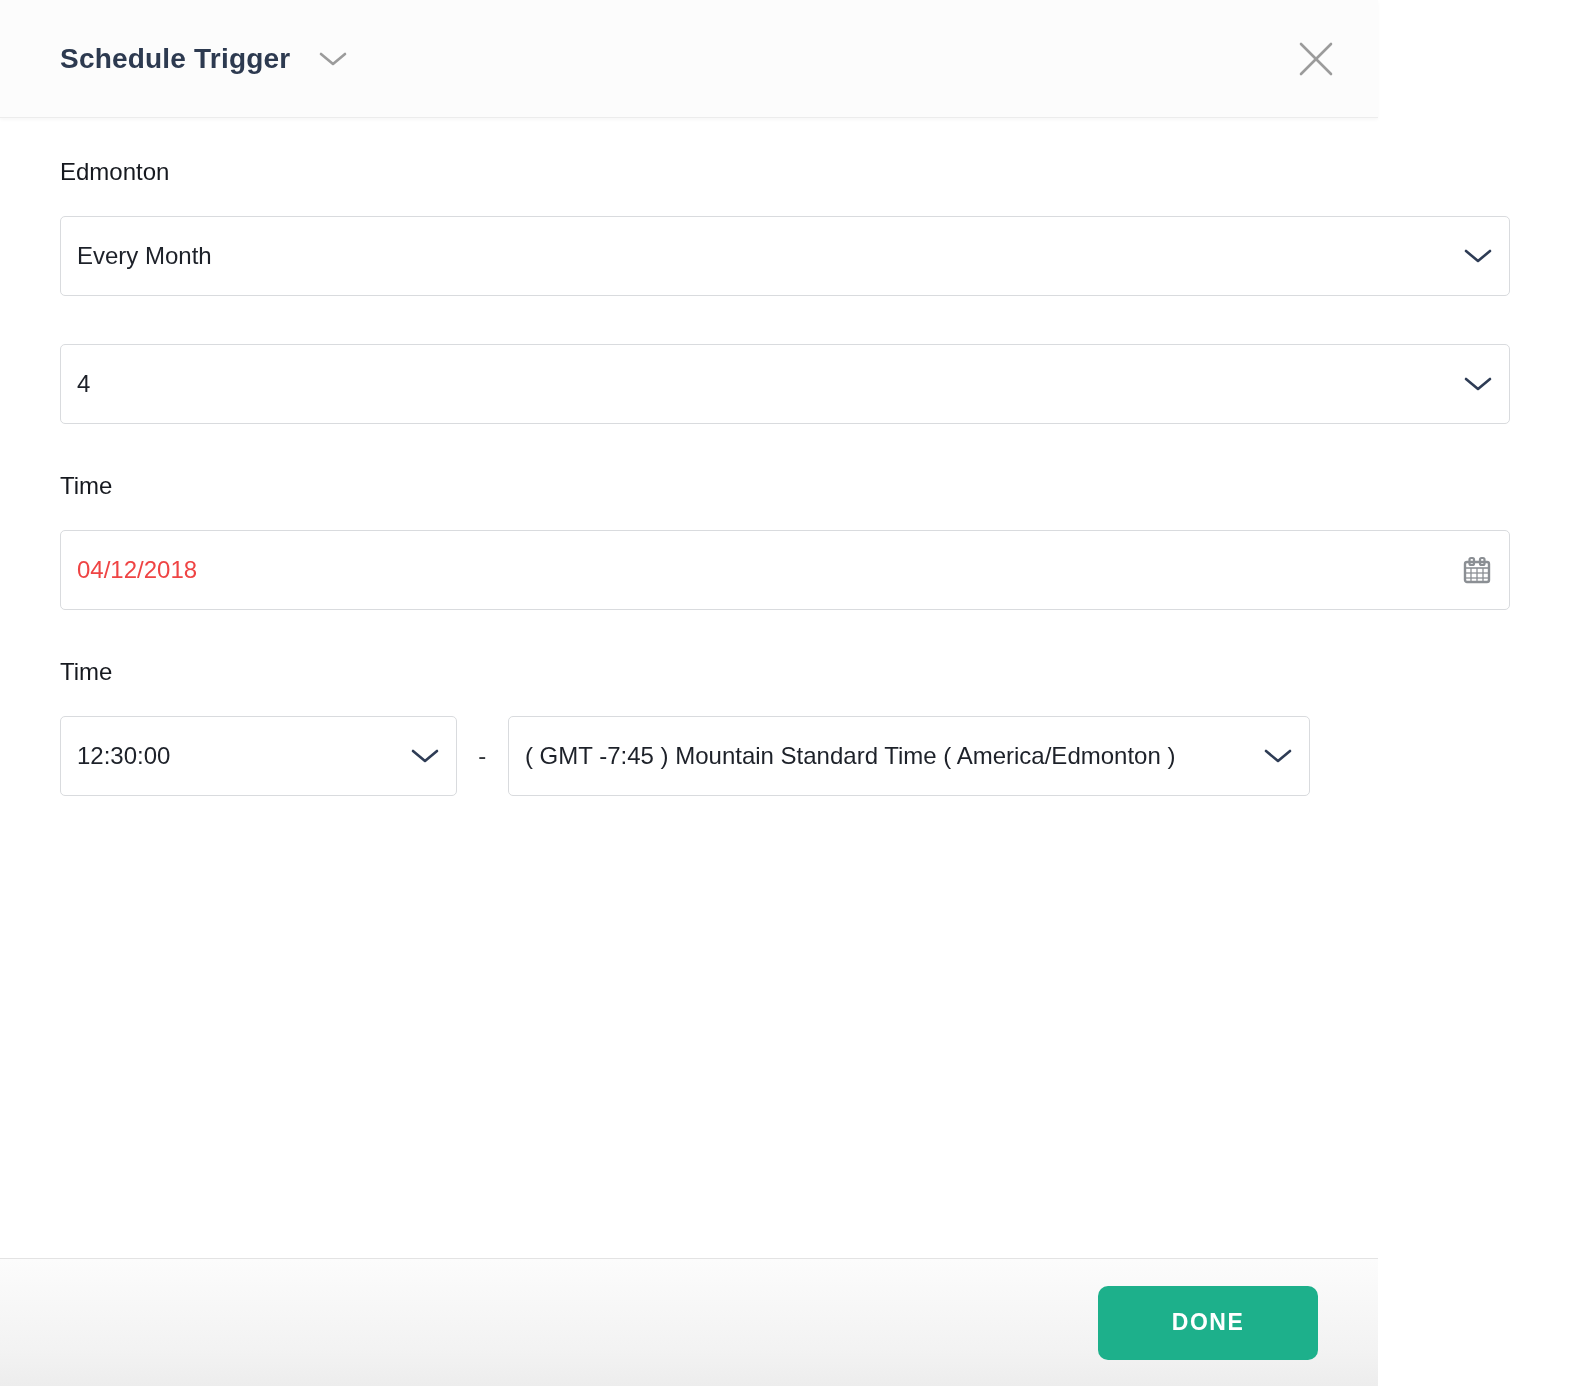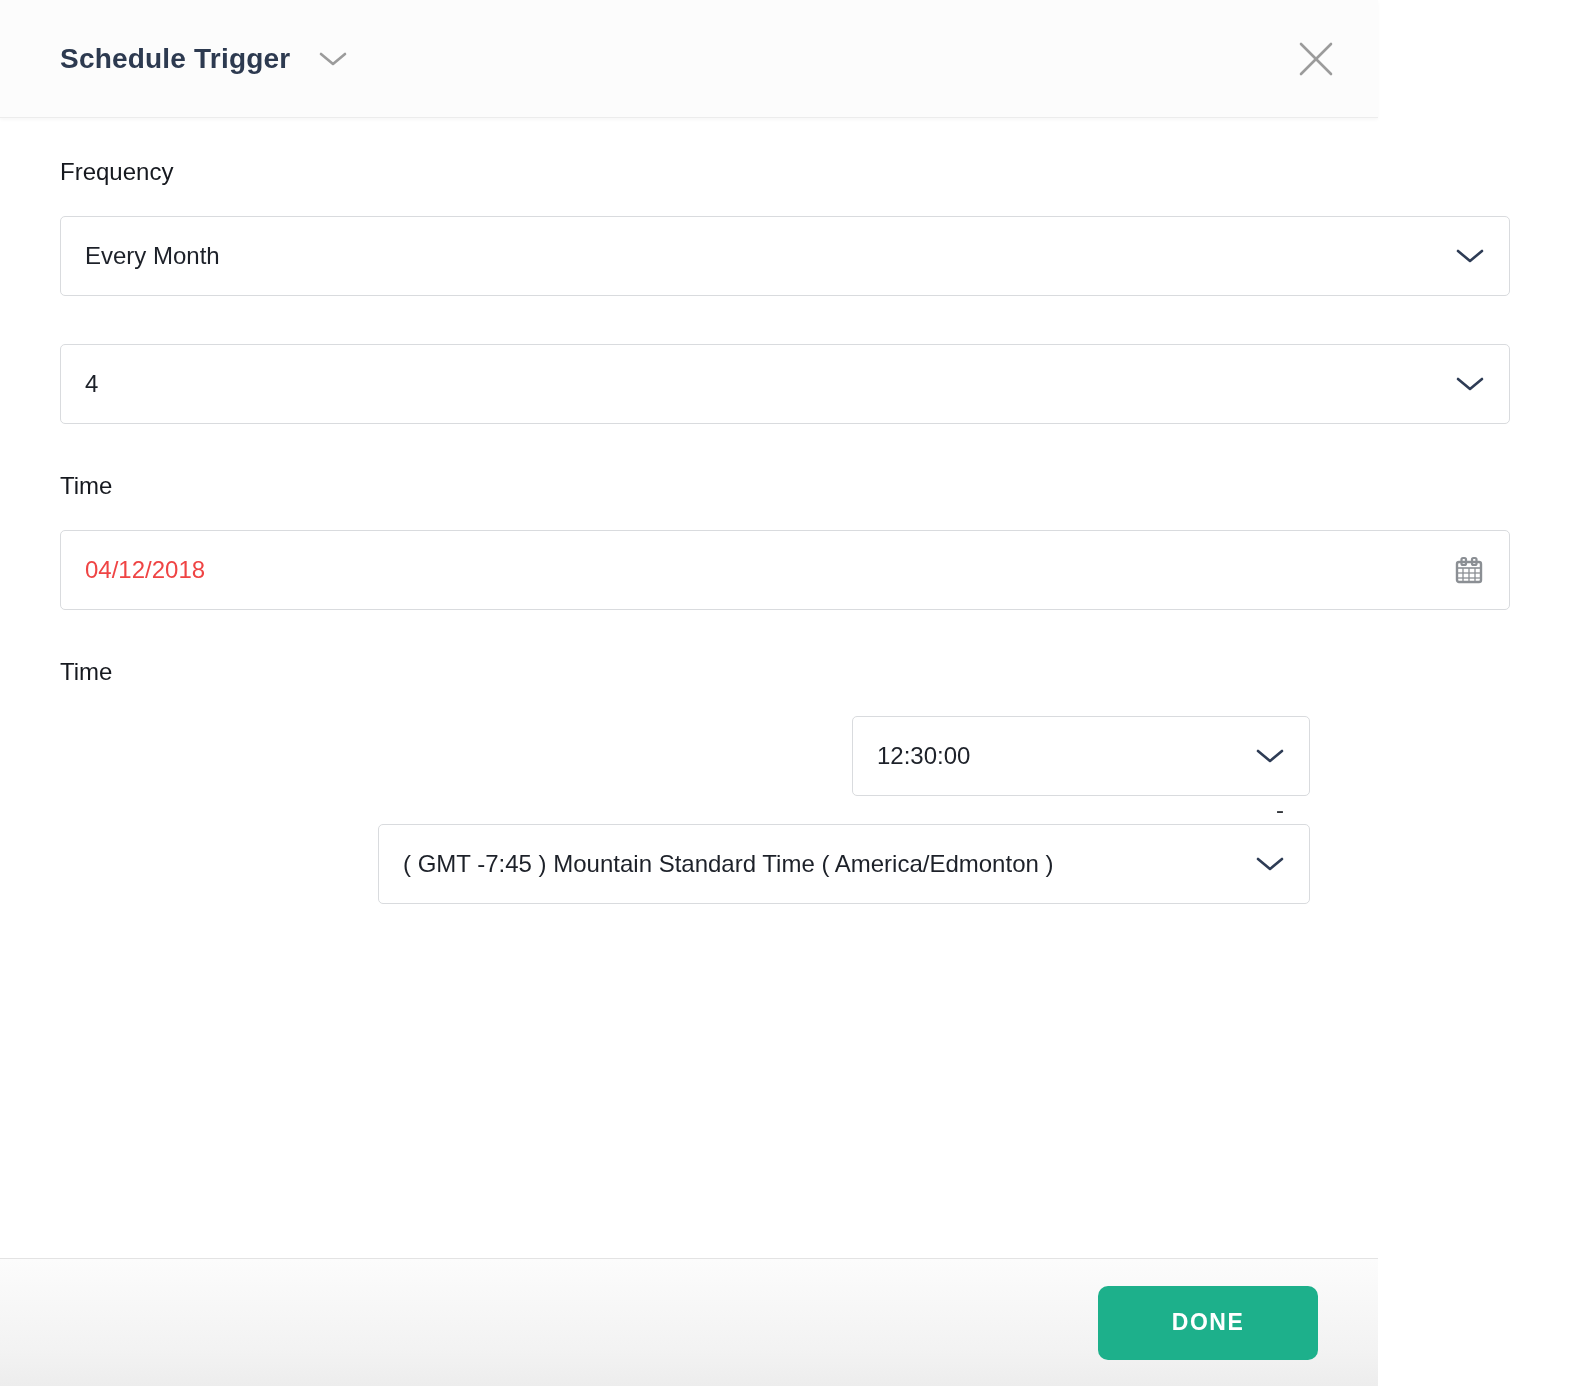--- a/index.html
+++ b/index.html
@@ -69,21 +69,21 @@
     margin-bottom: 30px;
     font-weight: 400;
   }
   .select-box, .input-box {
     height: 80px;
     background: #ffffff;
     border: 1px solid #d9dbde;
     border-radius: 5px;
     display: flex;
     align-items: center;
-    padding: 0 24px;
+    padding: 0 16px;
     font-size: 24px;
     color: #1d2129;
     cursor: pointer;
     position: relative;
   }
   .full-width { width: 1450px; }
   .select-value { flex: 1 1 auto; white-space: nowrap; overflow: hidden; }
   .select-chevron {
     flex: 0 0 auto;
     display: flex;
@@ -95,22 +95,21 @@
     flex: 0 0 auto;
     display: flex;
     align-items: center;
     margin-left: 16px;
     cursor: pointer;
   }
 
   
   .time-row {
     display: flex;
-    align-items: flex-end;
-    flex-direction: column;
+    align-items: center;
   }
   .time-select { width: 458px; }
   .time-separator {
     width: 60px;
     text-align: center;
     font-size: 24px;
     color: #33363b;
   }
   .tz-select { width: 932px; }
 
@@ -158,21 +157,21 @@
       <svg width="42" height="42" viewBox="0 0 42 42">
         <line x1="6" y1="6" x2="36" y2="36" stroke="#9b9b9b" stroke-width="2.6" stroke-linecap="round"></line>
         <line x1="36" y1="6" x2="6" y2="36" stroke="#9b9b9b" stroke-width="2.6" stroke-linecap="round"></line>
       </svg>
     </button>
   </div>
 
   <div class="modal-body">
 
     <div class="form-section">
-      <label class="field-label">Frequency</label>
+      <label class="field-label">Edmonton</label>
       <div class="select-box full-width">
         <span class="select-value">Every Month</span>
         <span class="select-chevron">
           <svg width="30" height="18" viewBox="0 0 30 18">
             <polyline points="3,4 15,14 27,4" fill="none" stroke="#2e3c55" stroke-width="2.6" stroke-linecap="round" stroke-linejoin="round"></polyline>
           </svg>
         </span>
       </div>
     </div>
 

